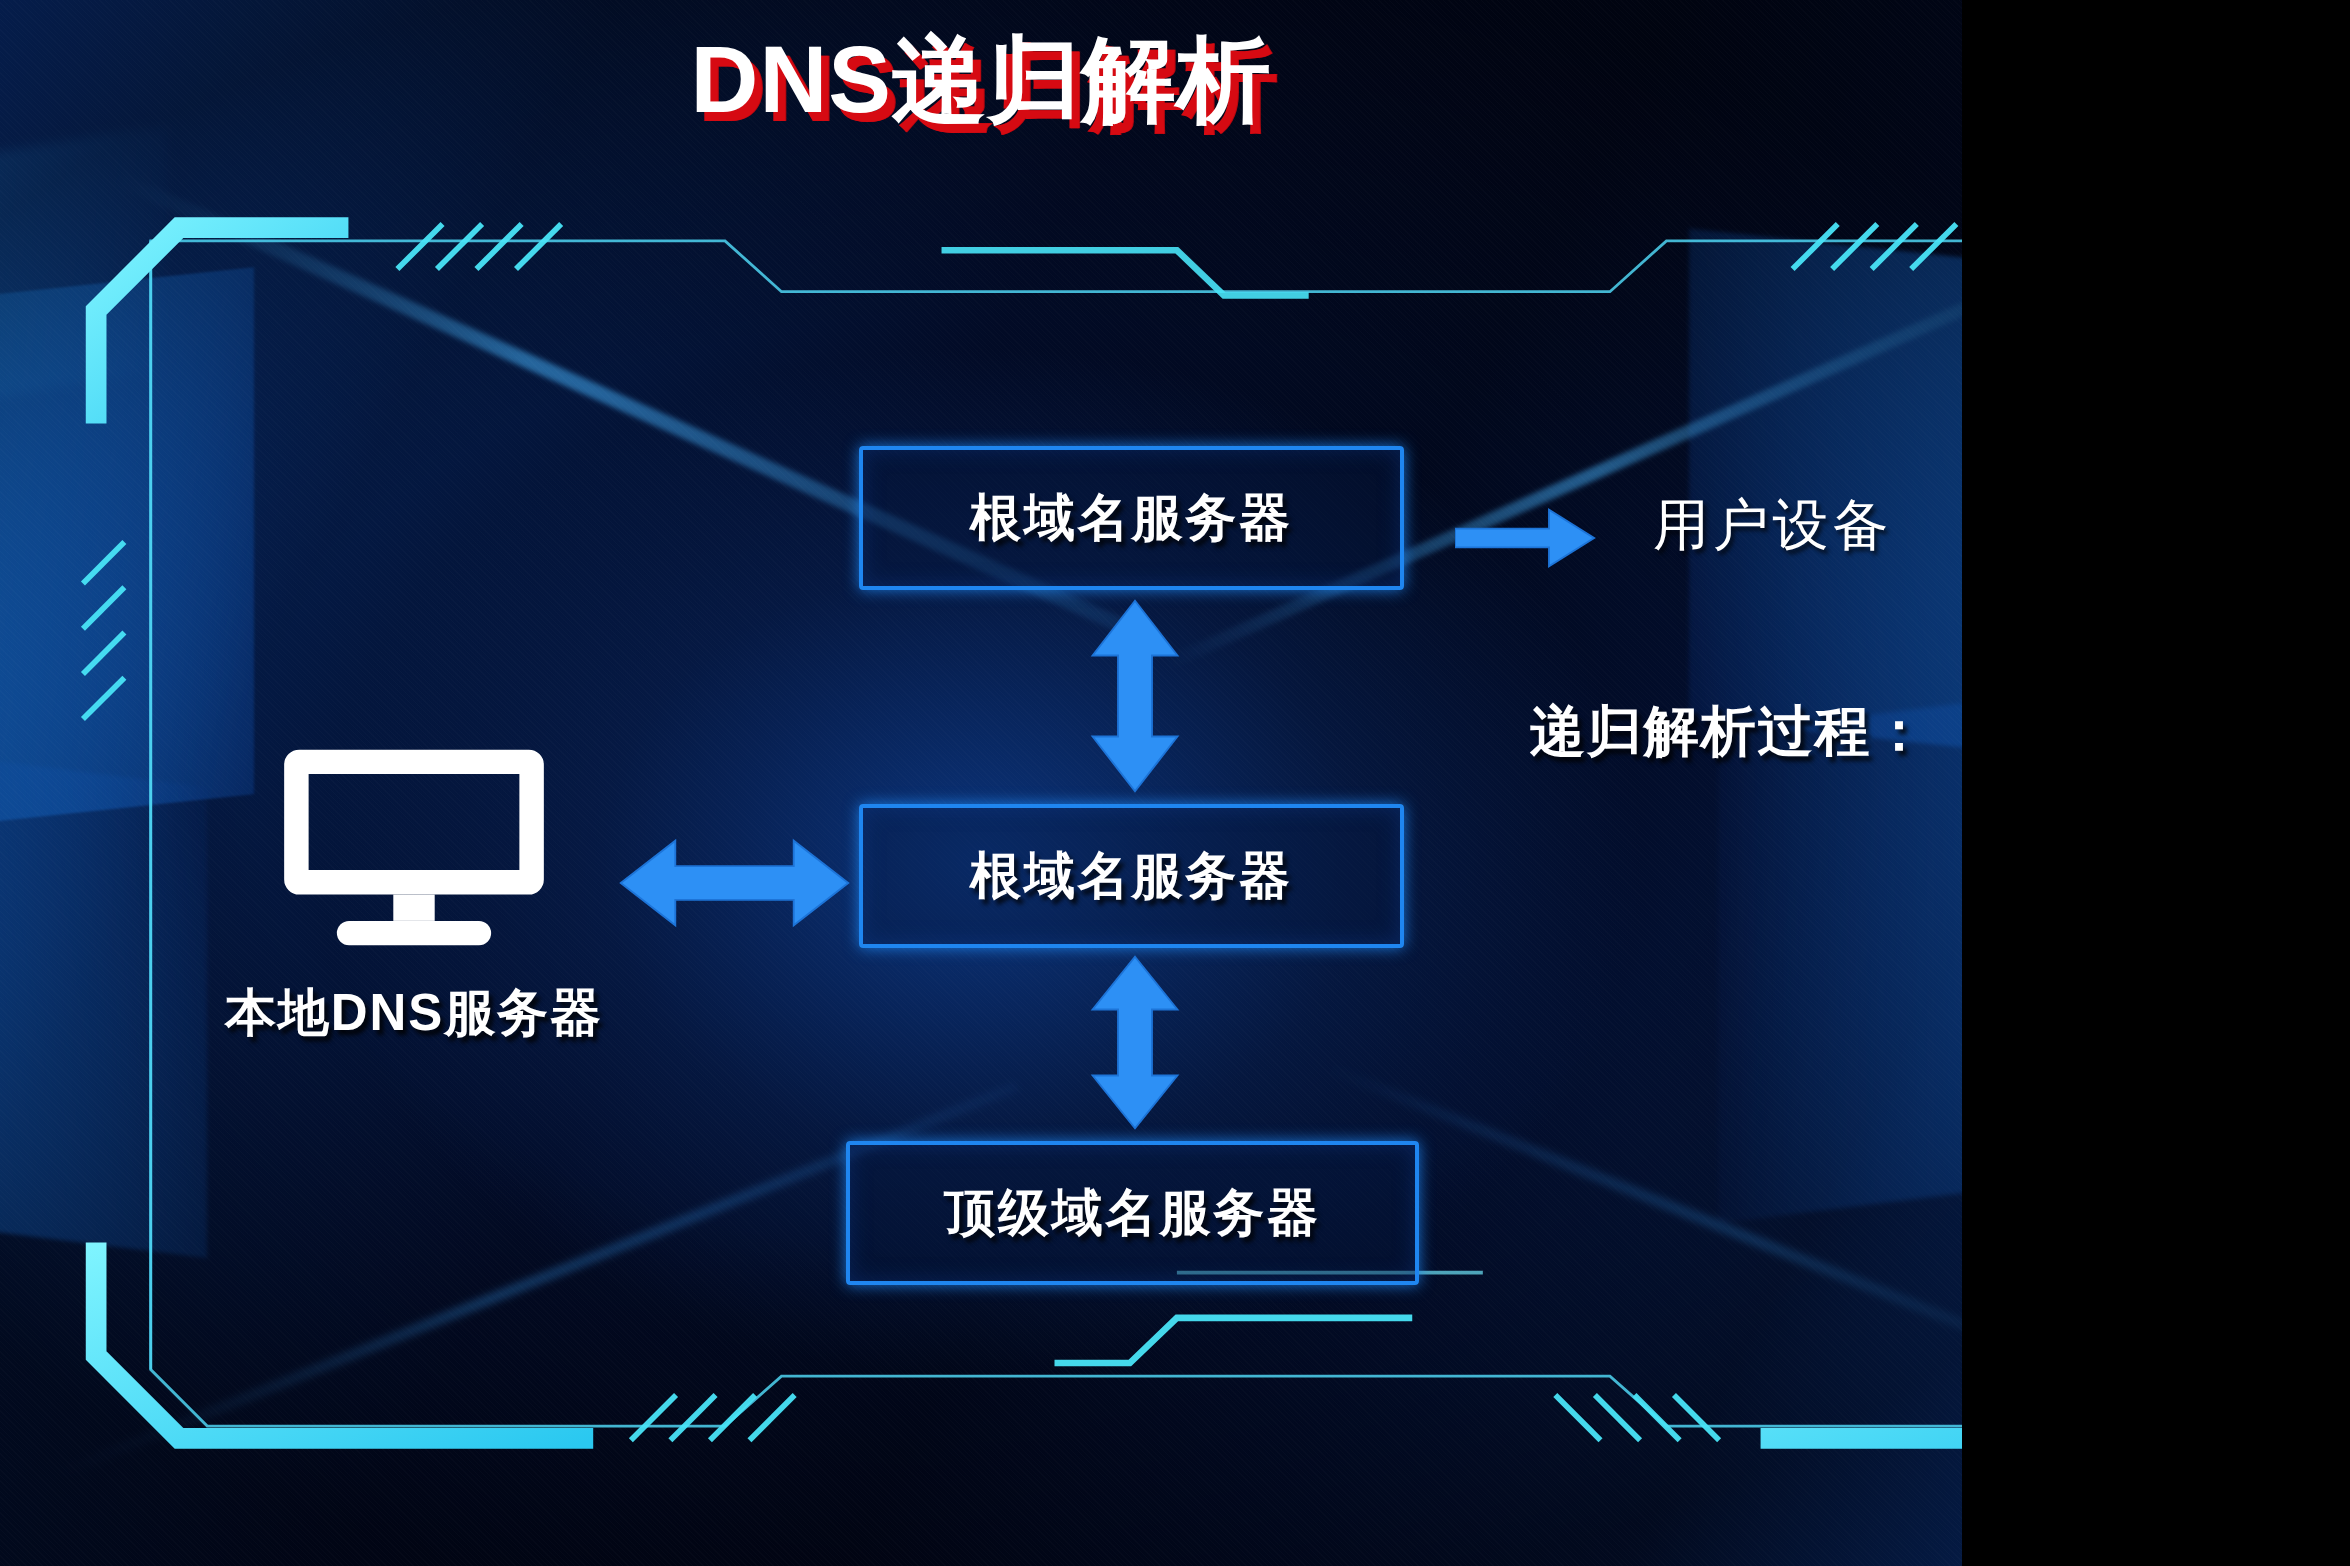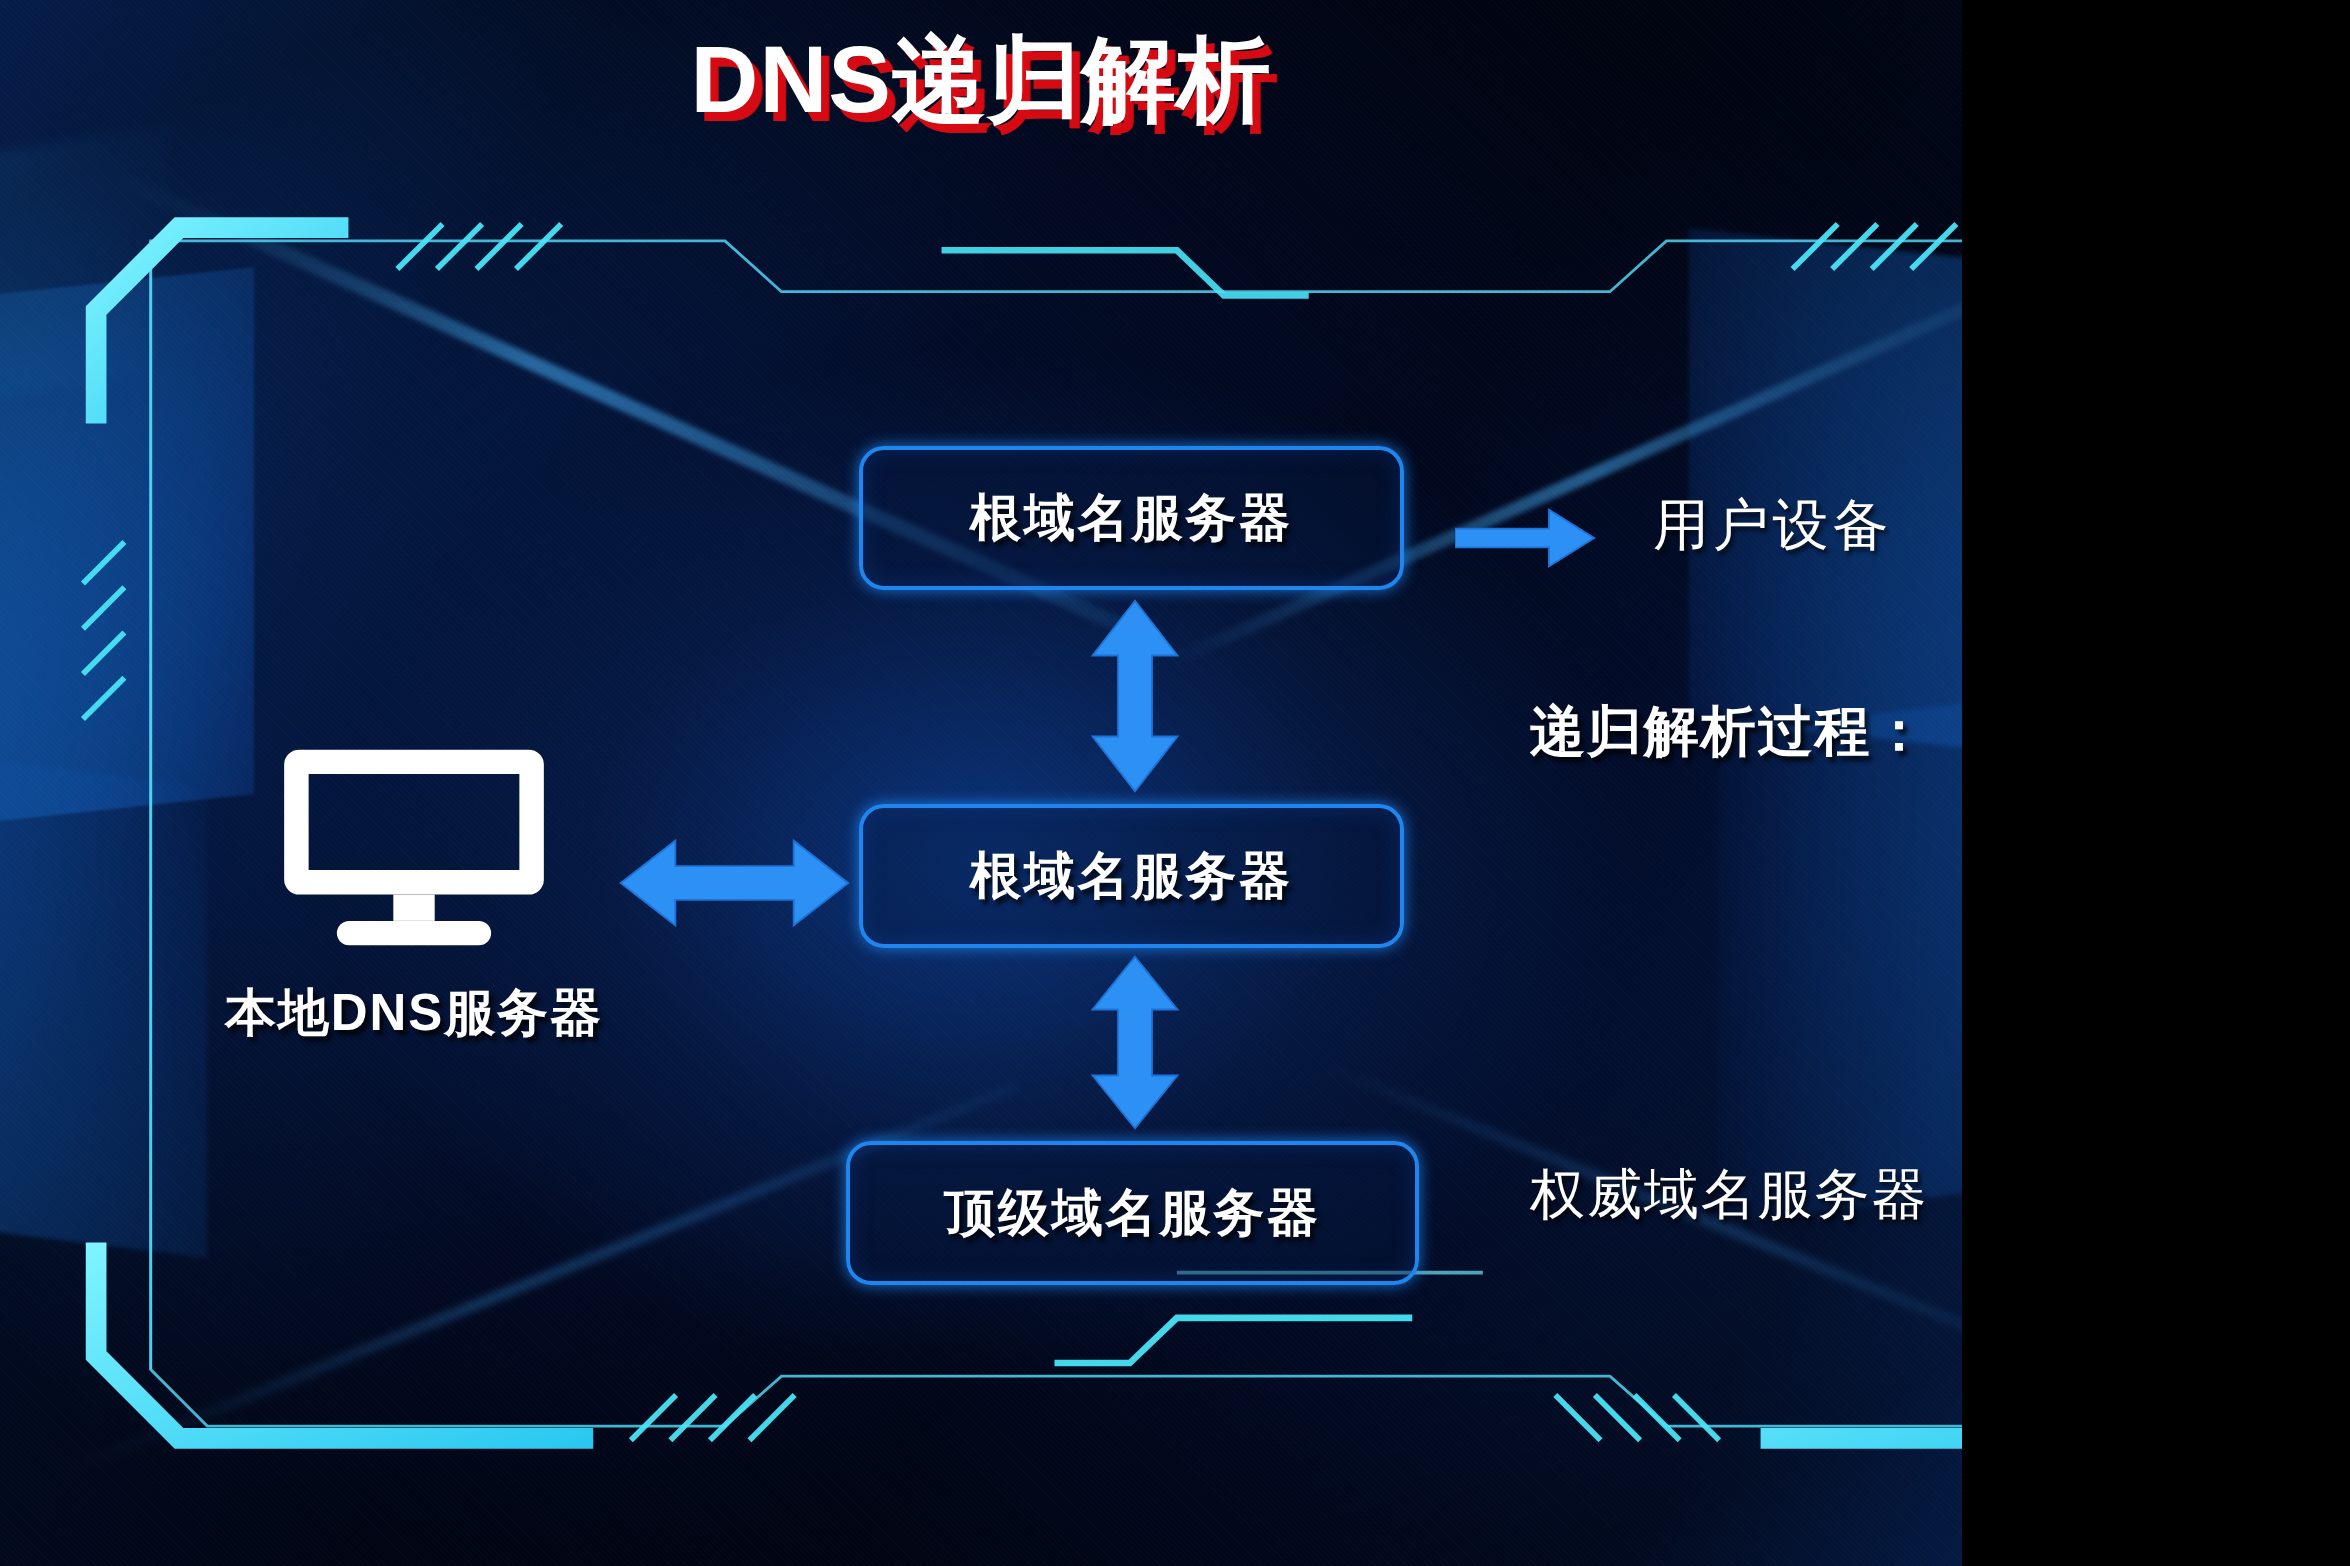--- a/index.html
+++ b/index.html
@@ -75,21 +75,21 @@
   }
 
   
   #frame { position:absolute; left:66px; top:188px; width:2218px; height:1290px; z-index:6; }
   #frame svg { display:block; }
 
   
   .node {
     position:absolute;
     border:4.7px solid #1f86f0;
-    border-radius:25px;
+    border-radius:4px;
     background: rgba(6,24,62,0.38);
     box-shadow: 0 0 15px rgba(31,134,240,0.85), inset 0 0 21px rgba(18,70,160,0.35);
     display:flex; align-items:center; justify-content:center;
     z-index:12;
   }
   .node span {
     font-size:51px; font-weight:bold; color:#ffffff;
     letter-spacing:2.8px;
     text-shadow: 3.8px 4.7px 4.7px rgba(0,0,0,0.75);
     white-space:nowrap;
@@ -266,16 +266,15 @@
                  M 28 32 V 134 H 252 V 32 Z" fill-rule="evenodd"></path>
         <rect x="118" y="160" width="44" height="28"></rect>
         <rect x="58" y="188" width="164" height="26" rx="13"></rect>
       </g>
     </svg>
   </div>
   <div id="monitor-label">本地DNS服务器</div>
 
   <div id="user-device">用户设备</div>
   <div id="proc-title">递归解析过程：</div>
-  <div id="auth-server">权威域名服务器</div>
 
 </div>
 
 
 </body></html>

